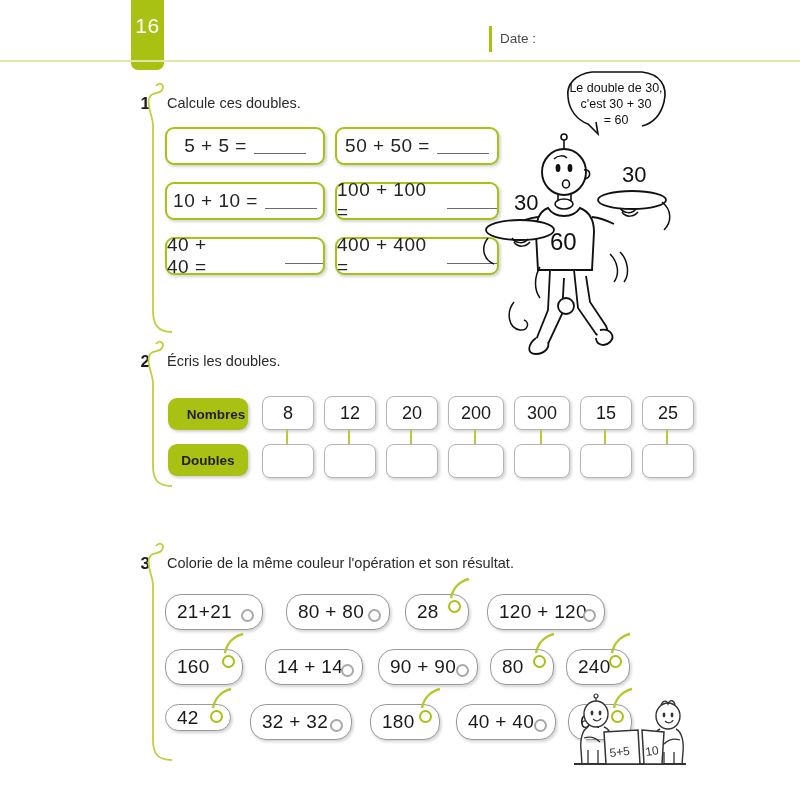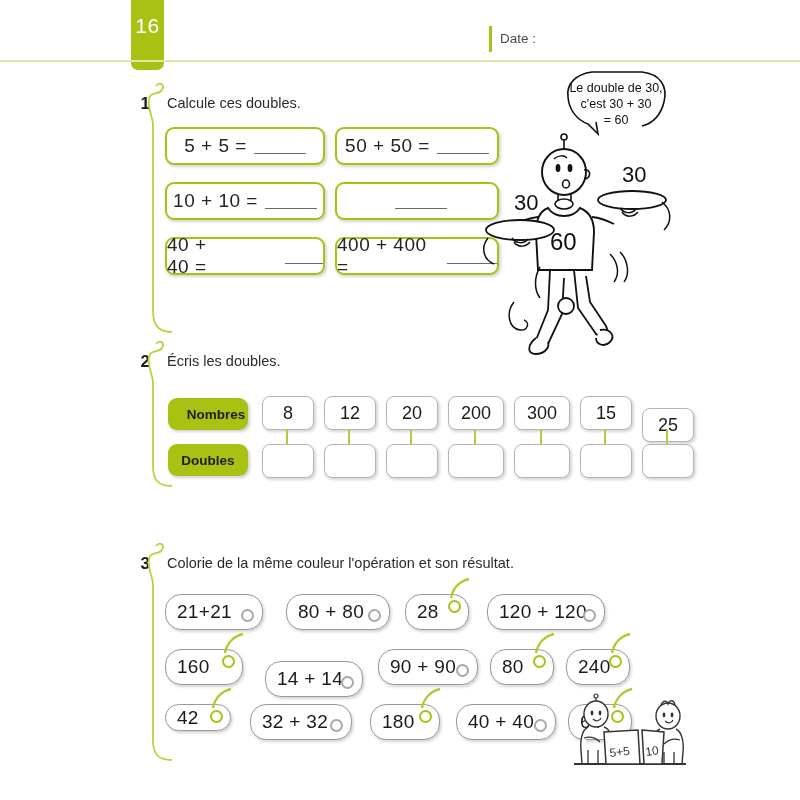--- a/index.html
+++ b/index.html
@@ -159,20 +159,21 @@
   </div>
   <div class="calc-box" style="left:201px; top:33px;  width:164px; height:38px;">
     <span class="eqtext">50 + 50 =</span>
       <span class="blank"></span>
   </div>
   <div class="calc-box" style="left:31px;  top:88px;  width:160px; height:38px;">
     <span class="eqtext">10 + 10 =</span>
       <span class="blank"></span>
   </div>
   <div class="calc-box" style="left:201px; top:88px;  width:164px; height:38px;">
+    <span class="eqtext">100 + 100 =</span>
       <span class="blank"></span>
   </div>
   <div class="calc-box" style="left:31px;  top:143px; width:160px; height:38px;gap:48px;">
     <span class="eqtext">40 + 40 =</span>
       <span class="blank"></span>
   </div>
   <div class="calc-box" style="left:201px; top:143px; width:164px; height:38px;">
     <span class="eqtext">400 + 400 =</span>
       <span class="blank"></span>
   </div>
@@ -244,21 +245,21 @@
 
   <div class="tag-box" style="left:34px; top:46px; width:80px; height:32px;padding-left:16px;">Nombres</div>
   <div class="tag-box" style="left:34px; top:92px; width:80px; height:32px;">Doubles</div>
 
   <div class="cell-box" style="left:128px; top:44px; width:52px; height:34px;">8</div>
   <div class="cell-box" style="left:190px; top:44px; width:52px; height:34px;">12</div>
   <div class="cell-box" style="left:252px; top:44px; width:52px; height:34px;">20</div>
   <div class="cell-box" style="left:314px; top:44px; width:56px; height:34px;">200</div>
   <div class="cell-box" style="left:380px; top:44px; width:56px; height:34px;">300</div>
   <div class="cell-box" style="left:446px; top:44px; width:52px; height:34px;">15</div>
-  <div class="cell-box" style="left:508px; top:44px; width:52px; height:34px;margin-top:12px;">25</div>
+  <div class="cell-box" style="left:508px; top:44px; width:52px; height:34px;">25</div>
 
   <div class="connector" style="left:152px; top:78px; height:14px;"></div>
   <div class="connector" style="left:214px; top:78px; height:14px;"></div>
   <div class="connector" style="left:276px; top:78px; height:14px;"></div>
   <div class="connector" style="left:340px; top:78px; height:14px;"></div>
   <div class="connector" style="left:406px; top:78px; height:14px;"></div>
   <div class="connector" style="left:470px; top:78px; height:14px;"></div>
   <div class="connector" style="left:532px; top:78px; height:14px;"></div>
 
   <div class="cell-box" style="left:128px; top:92px; width:52px; height:34px;"></div>
@@ -297,21 +298,21 @@
     <span class="dot" style="right:8px; bottom:7px;"></span>
   </div>
 
   <div class="color-box" style="left:31px;  top:95px; width:78px;  height:36px;">
     <span>160</span>
     <span class="dot green" style="right:7px; top:5px;"></span>
     <svg style="position:absolute; right:-4px; top:-17px;" width="30" height="22">
       <path d="M9 20 C11 9 19 3 27 1" fill="none" stroke="#b7c62e" stroke-width="2.4"></path>
     </svg>
   </div>
-  <div class="color-box" style="left:131px; top:95px; width:98px;  height:36px;margin-top:12px;">
+  <div class="color-box" style="left:131px; top:95px; width:98px;  height:36px;">
     <span>14 + 14</span>
     <span class="dot" style="right:8px; bottom:7px;"></span>
   </div>
   <div class="color-box" style="left:244px; top:95px; width:100px; height:36px;">
     <span>90 + 90</span>
     <span class="dot" style="right:8px; bottom:7px;"></span>
   </div>
   <div class="color-box" style="left:356px; top:95px; width:64px;  height:36px;">
     <span>80</span>
     <span class="dot green" style="right:7px; top:5px;"></span>

